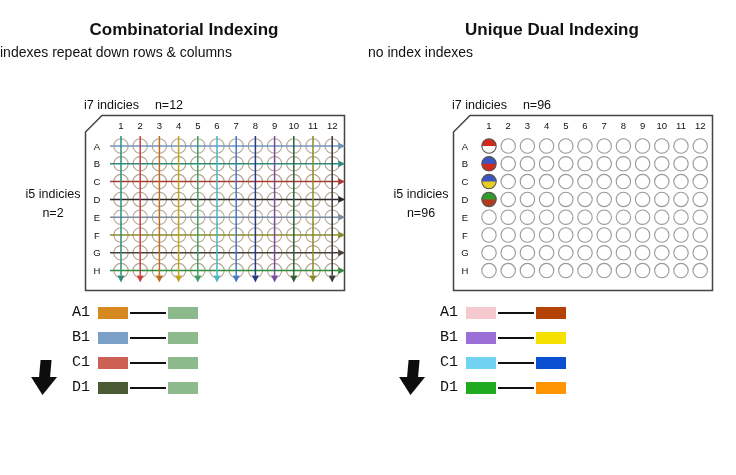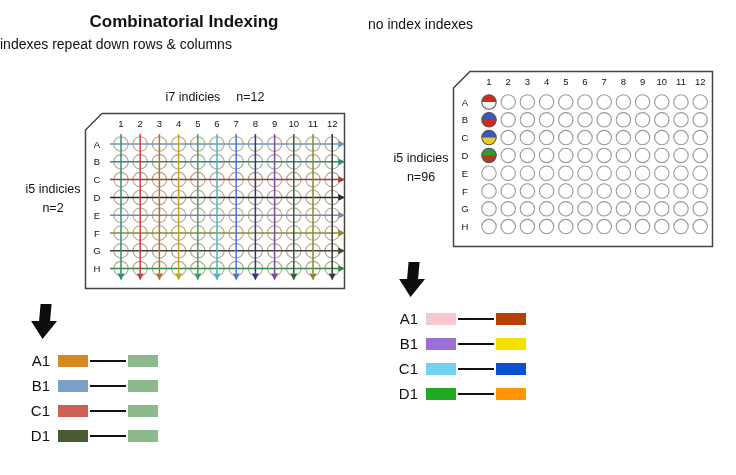--- a/index.html
+++ b/index.html
@@ -1,29 +1,29 @@
 <!DOCTYPE html>
 <html><head>
 <meta charset="utf-8">
 <style>
   * { margin:0; padding:0; box-sizing:border-box; }
   html,body { background:#fff; }
   body { font-family:"Liberation Sans", sans-serif; color:#111; }
   .canvas { position:relative; width:736px; height:475px; background:#fff; overflow:hidden; display:flex; }
-  .panel { width:368px; height:475px; padding-top:12px; }
+  .panel { width:368px; height:475px; padding-top:20px; }
   .panel-title { text-align:center; font-size:17px; font-weight:bold; color:#111; }
   .panel-subtitle { font-size:14px; margin-top:4px; color:#111; }
   .plate-area { display:flex; justify-content:center; margin-top:38px; }
   .i5-label { width:62px; align-self:center; text-align:center; font-size:12.5px; line-height:1.55; margin-top:18px; }
   .plate-col { width:262px; }
-  .i7-label { text-align:center; font-size:12.5px; margin-bottom:8px; }
+  .i7-label { text-align:left; font-size:12.5px; margin-bottom:2px; }
   .i7-label .gap { display:inline-block; width:16px; }
   svg.plate { display:block; }
   svg.plate text { font-family:"Liberation Sans", sans-serif; }
-  .below { display:flex; flex-direction:column; align-items:flex-start; transform:translateX(24px); }
+  .below { display:flex; align-items:flex-end; transform:translateX(24px);font-family:Liberation Mono, monospace; }
   .down-arrow { position:relative; width:40px; height:36px; margin-top:14px; transform:skewX(-5deg); }
   .down-arrow .shaft { position:absolute; left:15px; top:0; width:11px; height:17px; background:#0d0d0d; }
   .down-arrow .head { position:absolute; left:7px; top:17px; width:0; height:0;
       border-left:13px solid transparent; border-right:13px solid transparent; border-top:18px solid #0d0d0d; }
   .pairs { margin-top:12px; display:flex; flex-direction:column; gap:8px; }
   .pair-row { display:flex; align-items:center; }
   .pair-label { font-size:15px; width:26px; text-align:right; margin-right:8px; color:#111; }
   .chip { width:30px; height:12px; display:inline-block; }
   .link { width:36px; height:2px; background:#111; display:inline-block; margin:0 2px; }
 </style>
@@ -233,27 +233,31 @@
             <span class="pair-label">D1</span>
             <span class="chip" style="background: rgb(74, 90, 51);"></span>
             <span class="link"></span>
             <span class="chip" style="background: rgb(140, 186, 140);"></span>
           </div>
         </div>
     </div>
   </section>
 
   <section class="panel">
+    <h2 class="panel-title">Unique Dual Indexing</h2>
     <div class="panel-subtitle">no index indexes</div>
     <div class="plate-area">
       <div class="i5-label">
         <div>i5 indicies</div>
         <div>n=96</div>
       </div>
       <div class="plate-col">
+        <div class="i7-label">
+          <span>i7 indicies</span><span class="gap"></span><span>n=96</span>
+        </div>
         <svg class="plate" viewBox="0 0 262 178" width="262" height="178">
             <path d="M 18 1.5 L 260.5 1.5 L 260.5 176.5 L 1.5 176.5 L 1.5 18 Z" fill="#fff" stroke="#444" stroke-width="1.5"></path>
             <text x="37" y="15" text-anchor="middle" font-size="9.5" fill="#111">1</text>
             <text x="56.2" y="15" text-anchor="middle" font-size="9.5" fill="#111">2</text>
             <text x="75.4" y="15" text-anchor="middle" font-size="9.5" fill="#111">3</text>
             <text x="94.6" y="15" text-anchor="middle" font-size="9.5" fill="#111">4</text>
             <text x="113.8" y="15" text-anchor="middle" font-size="9.5" fill="#111">5</text>
             <text x="133" y="15" text-anchor="middle" font-size="9.5" fill="#111">6</text>
             <text x="152.2" y="15" text-anchor="middle" font-size="9.5" fill="#111">7</text>
             <text x="171.4" y="15" text-anchor="middle" font-size="9.5" fill="#111">8</text>

